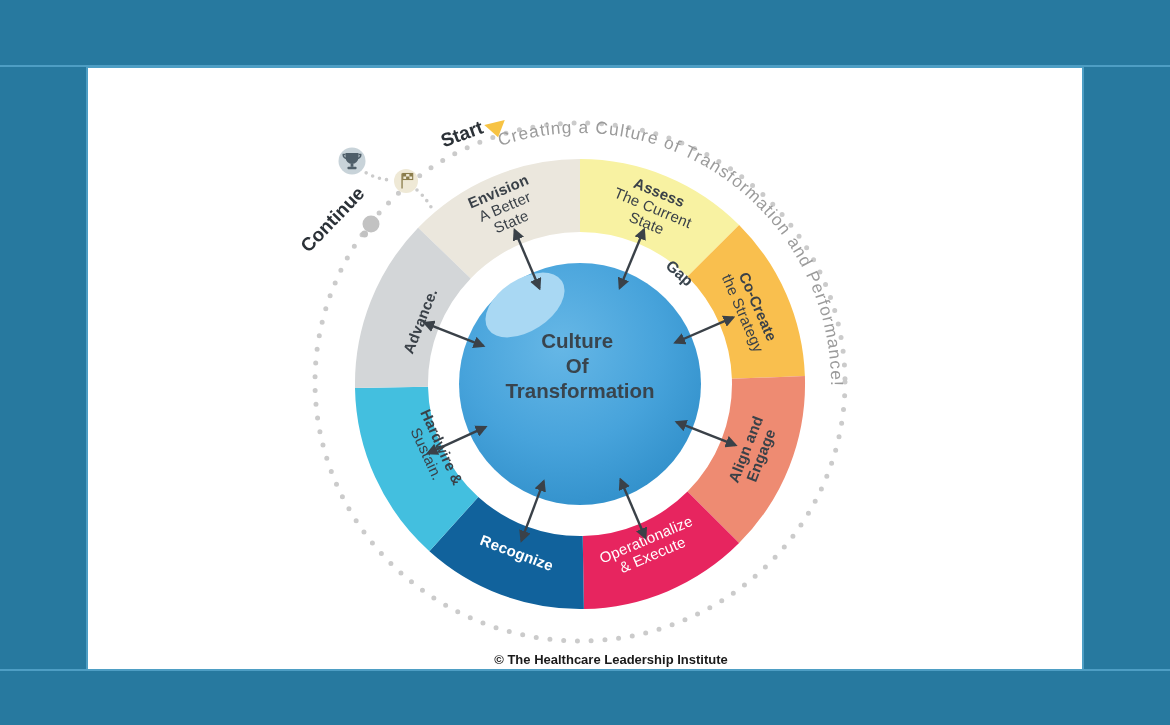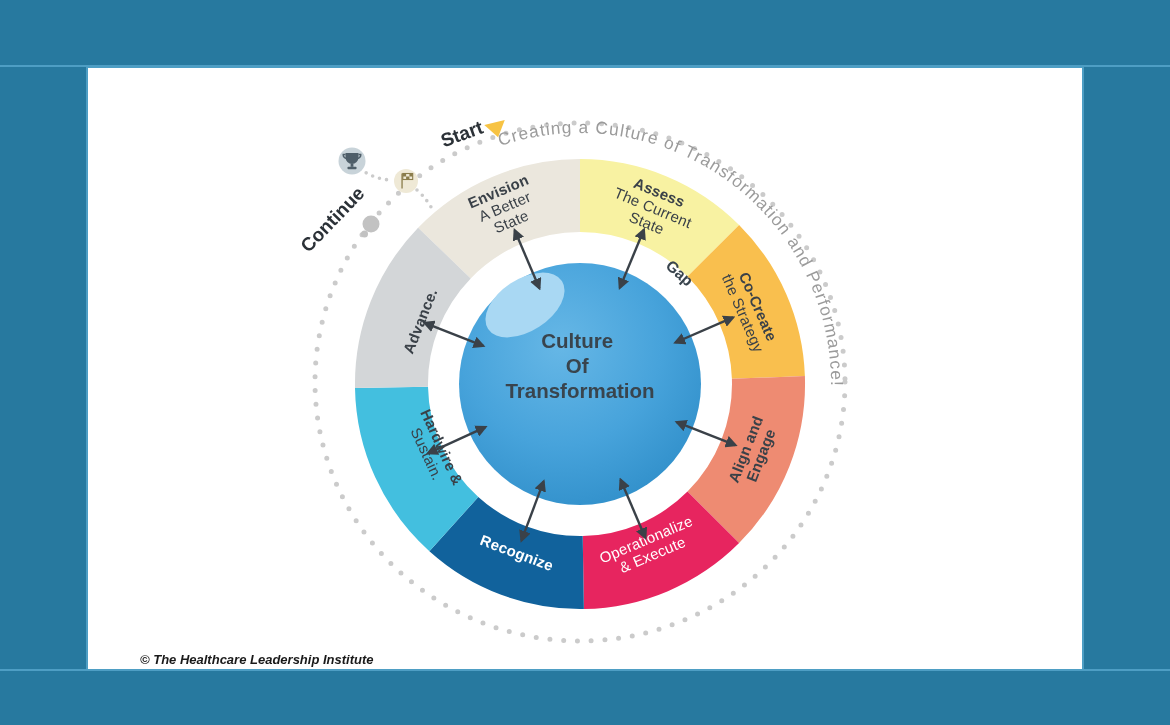--- a/index.html
+++ b/index.html
@@ -8,22 +8,22 @@
     font-family:"Liberation Sans", sans-serif;
   }
   .edge-line{position:absolute;left:0;width:1170px;height:2px;}
   .slide-canvas{
     position:absolute;left:88px;top:68px;width:994px;height:601px;
     background:#ffffff;
   }
   .wheel-svg{position:absolute;left:0;top:0;}
   .copyright{
     position:absolute;left:0;right:0;top:584px;
-    padding-left:52px;
-    font-size:13px;font-weight:700;color:#1a1a1a;font-style:italic;
+    padding-left:52px;text-align:center;
+    font-size:13px;font-weight:700;color:#1a1a1a;
   }
 </style>
 </head>
 <body style="background: rgb(39, 121, 159);">
 
 <div class="edge-line" style="top: 65px; background: rgb(78, 158, 196);"></div>
 <div class="edge-line" style="top: 669px; background: rgb(78, 158, 196);"></div>
 
 <div class="slide-canvas" style="box-shadow: rgb(78, 158, 196) 0px 0px 0px 2px;">
 

